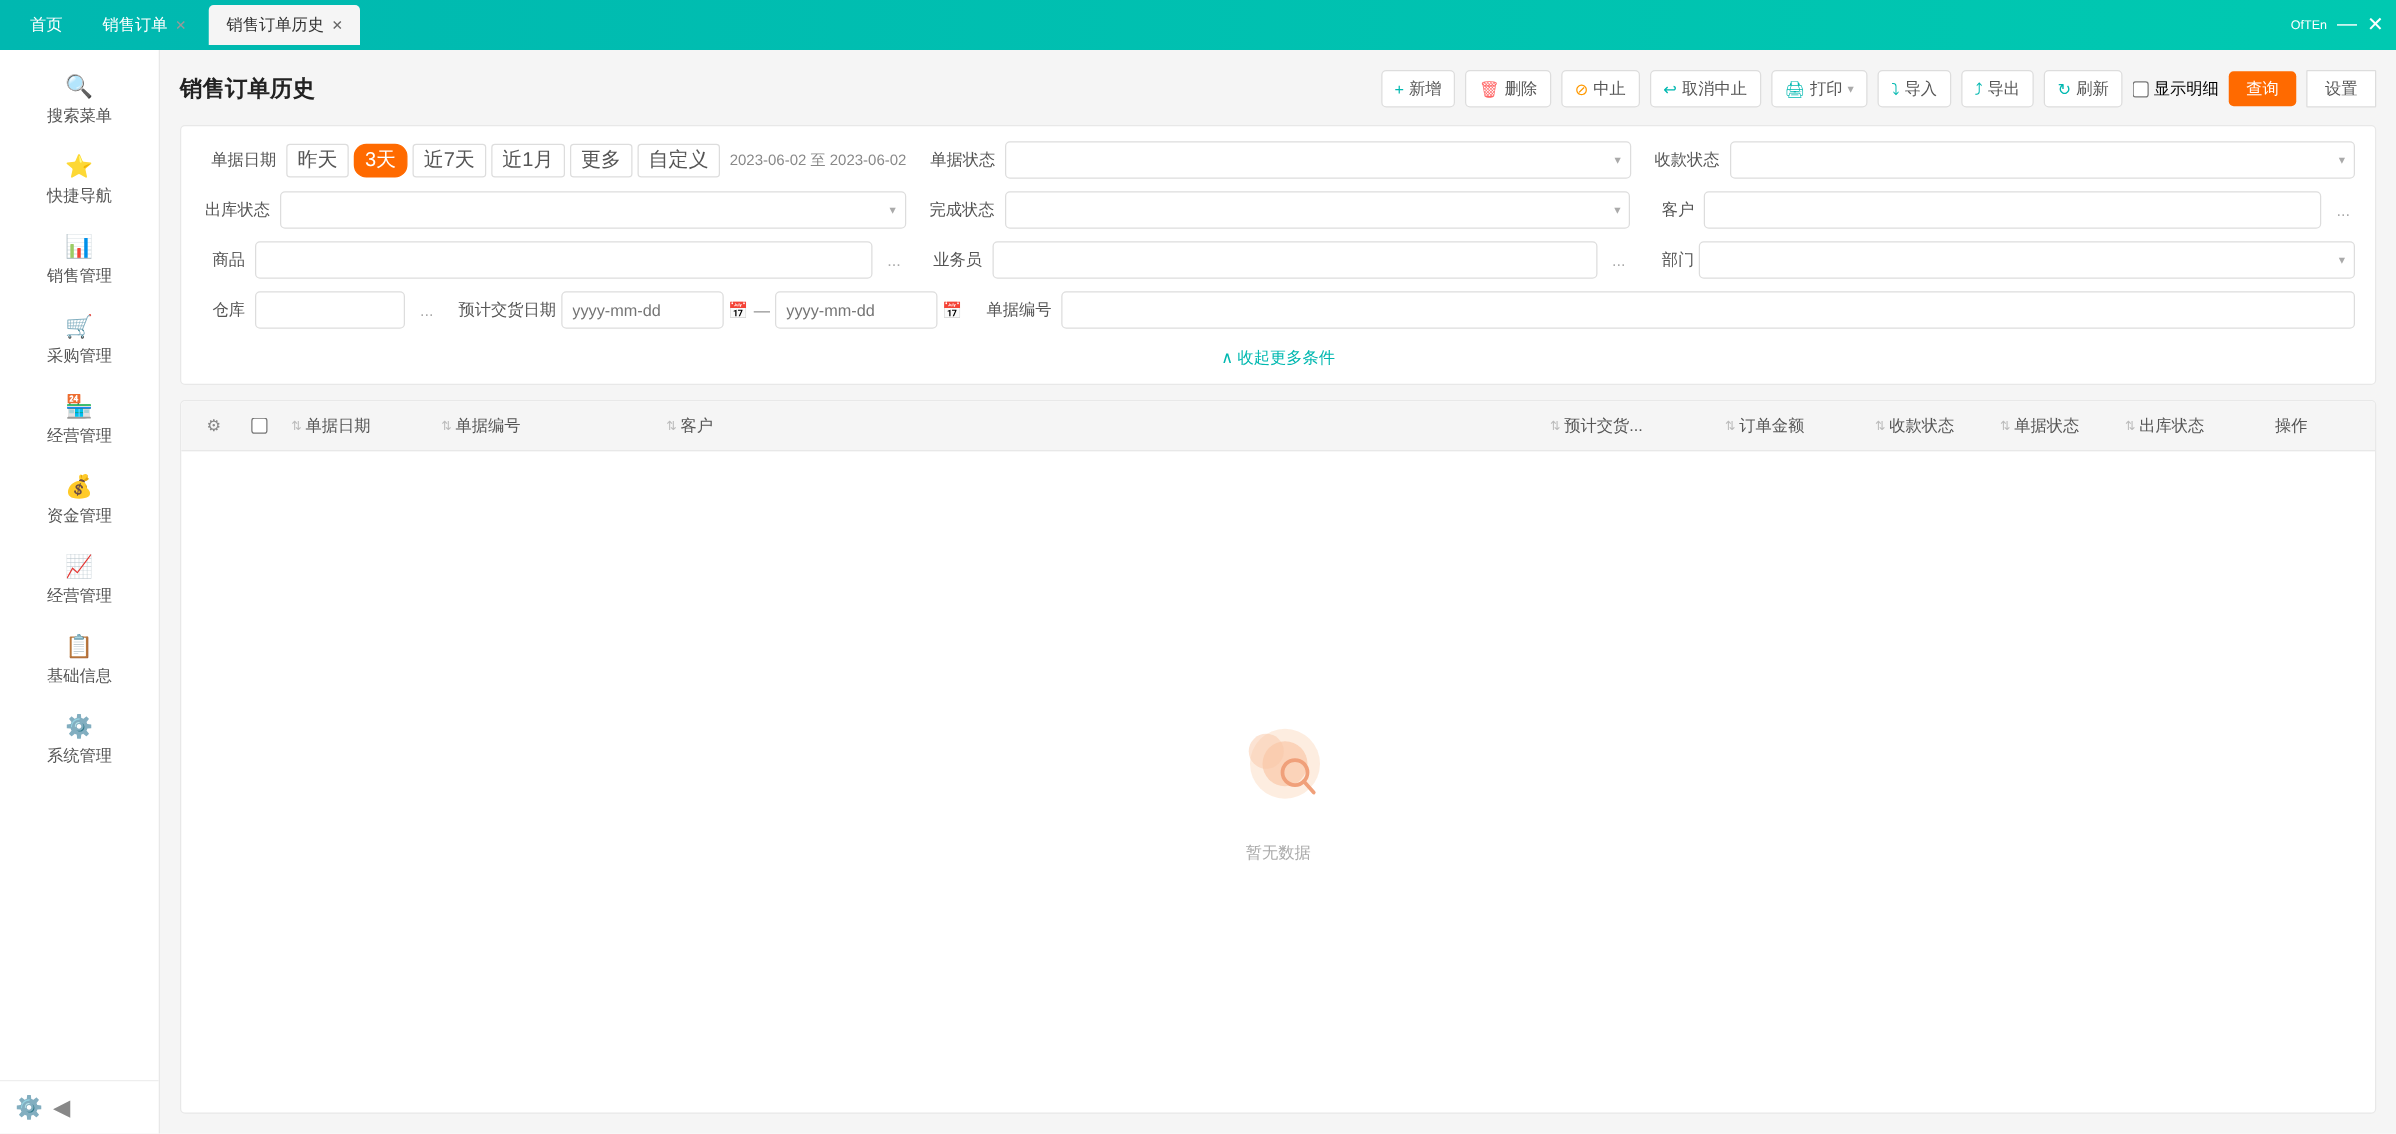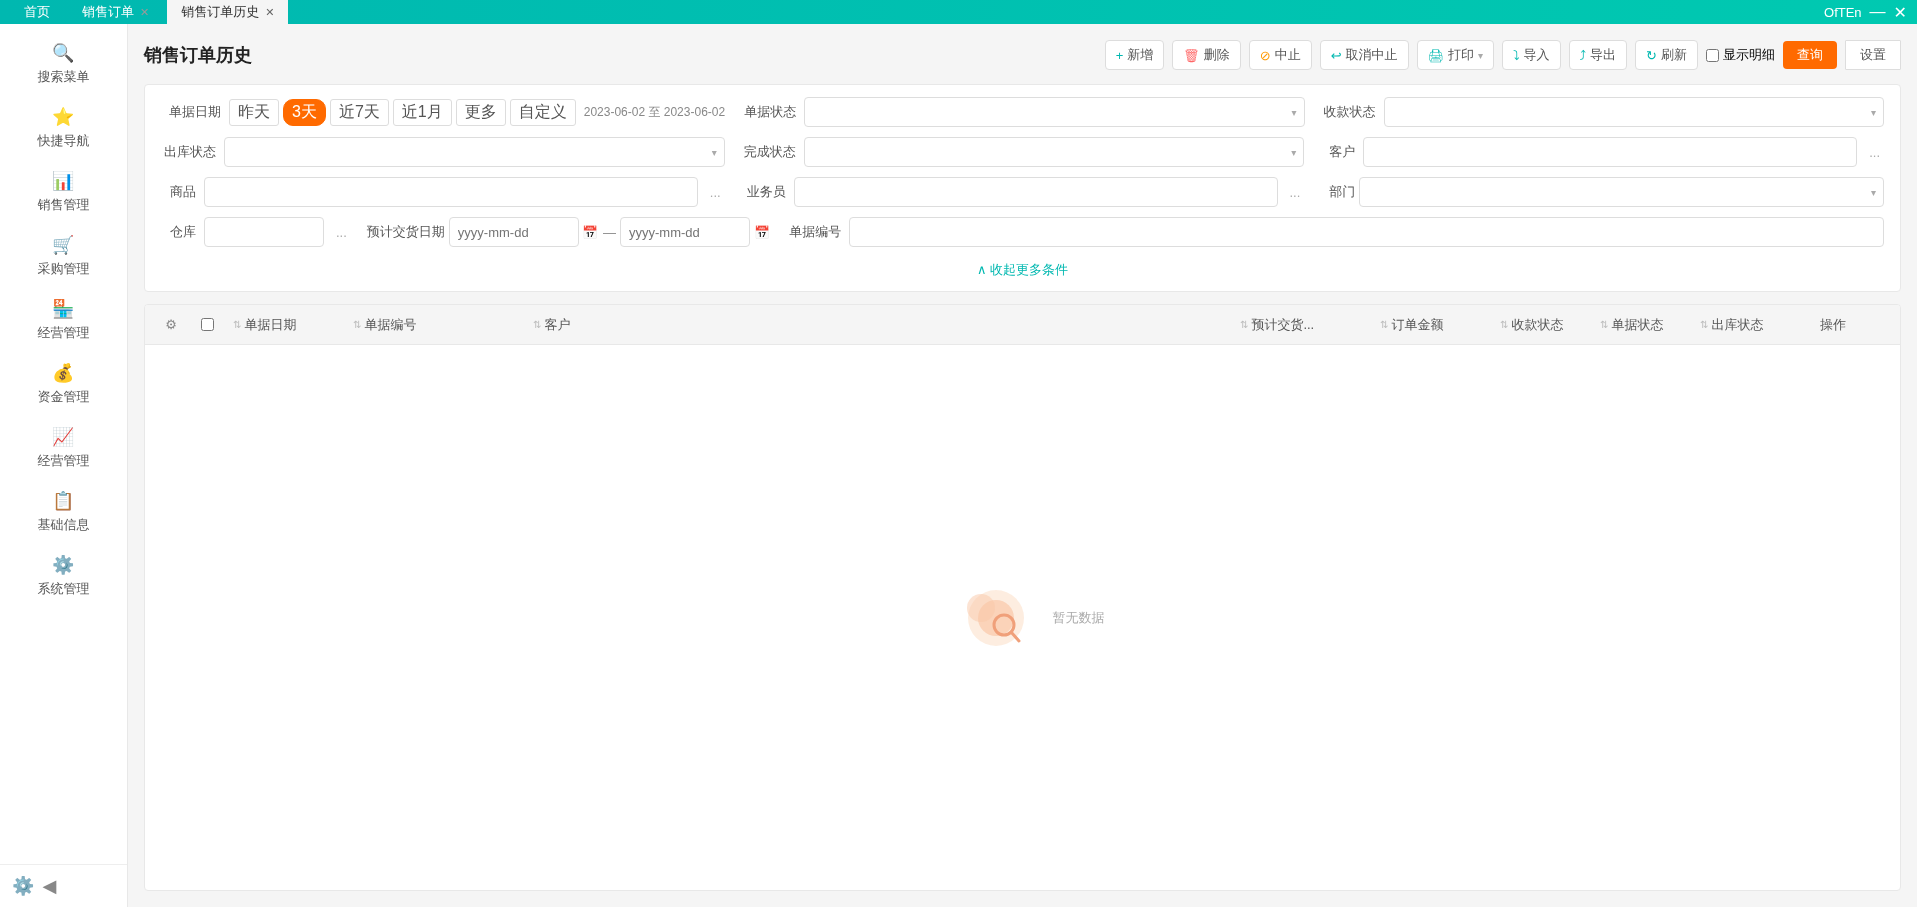--- a/index.html
+++ b/index.html
@@ -1,20 +1,20 @@
 <!DOCTYPE html>
 <html><head>
   <meta charset="utf-8">
   <style>
     * { box-sizing: border-box; margin: 0; padding: 0; font-family: 'Microsoft YaHei', '微软雅黑', sans-serif; font-size: 13px; }
     body { display: flex; flex-direction: column; height: 907px; width: 1917px; overflow: hidden; background: #f5f5f5; }
 
     
     .top-bar {
-      height: 24px;
+      height: 40px;
       background: linear-gradient(to right, #00b8b0, #00c9b1);
       display: flex;
       align-items: center;
       padding: 0 10px;
       gap: 4px;
     }
     .tab-item {
       height: 32px;
       padding: 0 14px;
       border-radius: 4px 4px 0 0;
@@ -304,21 +304,21 @@
     .col-amount { width: 120px; }
     .col-pay-status { width: 100px; }
     .col-order-status { width: 100px; }
     .col-stock-status { width: 120px; }
     .col-action { width: 80px; text-align: right; margin-left: auto; }
 
     
     .empty-state {
       flex: 1;
       display: flex;
-      flex-direction: row;
+      flex-direction: column;
       align-items: center;
       justify-content: center;
       color: #aaa;
       gap: 12px;
       padding: 40px 0;
     }
     .empty-icon {
       width: 100px;
       height: 100px;
     }
@@ -371,21 +371,21 @@
   </div>
   <div class="tab-item">
     <span>销售订单</span>
     <span class="close-icon">✕</span>
   </div>
   <div class="tab-item active">
     <span>销售订单历史</span>
     <span class="close-icon">✕</span>
   </div>
   <div class="top-bar-right">
-    <span style="color:#fff; font-size:13px;">OfTEn</span>
+    <span style="color:#fff; font-size:10px;">OfTEn</span>
     <span style="color:#fff; cursor:pointer; font-size:16px;">—</span>
     <span style="color:#fff; cursor:pointer; font-size:16px;">✕</span>
   </div>
 </div>
 
 <div class="main-layout">
 
   <div class="sidebar">
     <div class="sidebar-item">
       <span class="icon">🔍</span>

